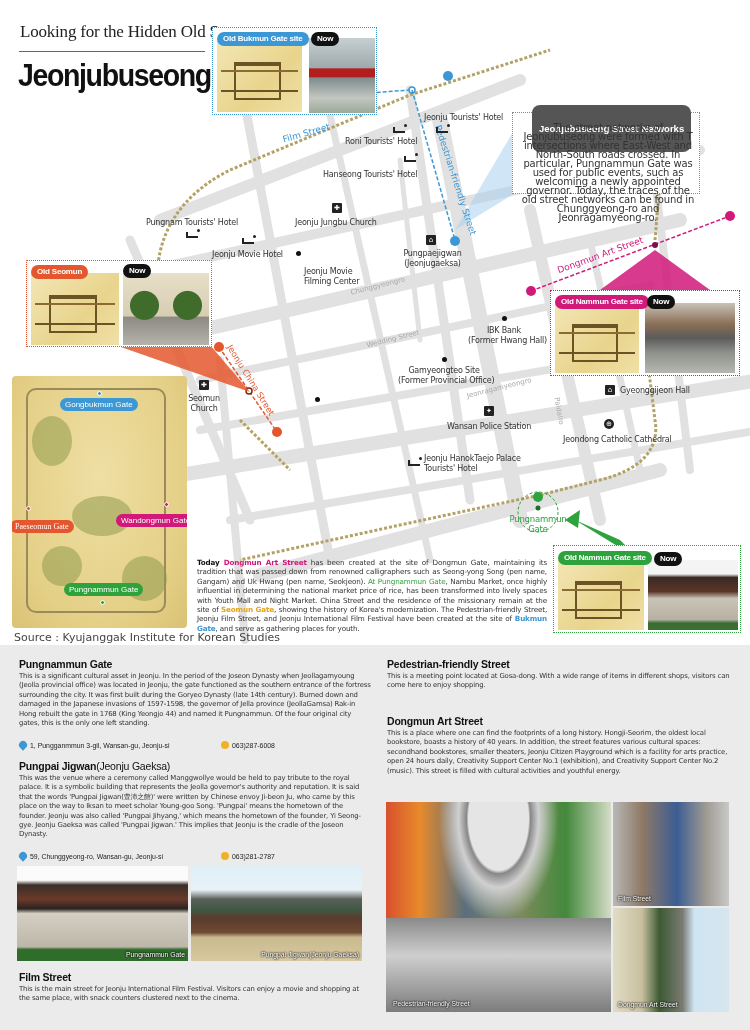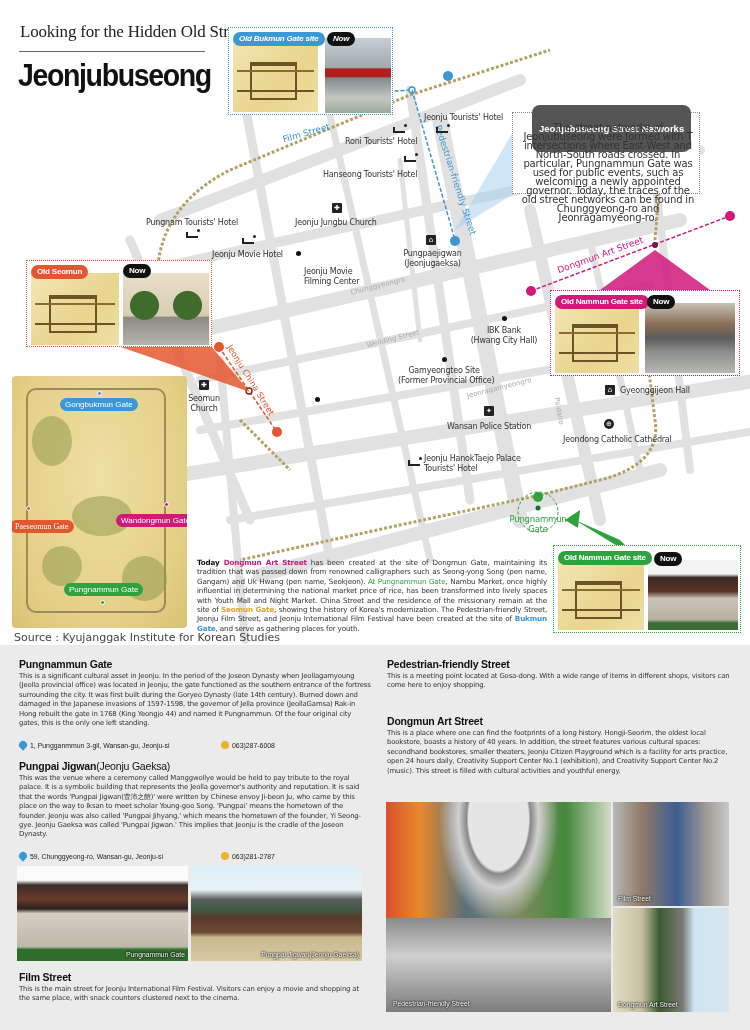--- a/index.html
+++ b/index.html
@@ -124,21 +124,21 @@
   <circle cx="538" cy="497" r="5" fill="#2ea23c"></circle>
   <circle cx="538" cy="508" r="2.5" fill="#1e6d27"></circle>
   <polygon points="575,520 640,560 620,540" fill="#2ea23c"></polygon>
   <polygon points="565,520 580,510 578,528" fill="#2ea23c"></polygon>
 </svg>
 
 <div class="abs subtitle">Looking for the Hidden Old Streets</div>
 <div class="abs rule"></div>
 <div class="abs title">Jeonjubuseong</div>
 
-<div class="callout" style="left:228px;top:27px;width:165px;height:88px;border-color:#3c97d5;font-style:italic;">
+<div class="callout" style="left:212px;top:27px;width:165px;height:88px;border-color:#3c97d5;">
   <div class="oldmap" style="left:4px;top:12px;width:85px;height:72px;"></div>
   <div class="photo" style="left:96px;top:10px;width:66px;height:75px;background:linear-gradient(180deg,#c6d0d3 0%,#9ea9ab 40%,#b31d1d 41%,#b31d1d 52%,#7e8b8e 53%,#c3c7c0 80%,#9ba99a 100%);"></div>
   <div class="pill" style="left:4px;top:4px;background:#3c97d5;">Old Bukmun Gate site</div>
   <div class="pill now" style="left:98px;top:4px;">Now</div>
 </div>
 
 <div class="abs netbox">
   <div class="netbox-title">Jeonjubuseong Street Networks</div>
   <div class="netbox-text">The street networks of Jeonjubuseong were formed with T intersections where East-West and North-South roads crossed. In particular, Pungnammun Gate was used for public events, such as welcoming a newly appointed governor. Today, the traces of the old street networks can be found in Chunggyeong-ro and Jeonragamyeong-ro.</div>
 </div>
@@ -187,21 +187,21 @@
 <div class="bed-icon" style="left:242px;top:238px;"></div>
 <div class="map-label" style="left:212px;top:250px;">Jeonju Movie Hotel</div>
 <div class="dot" style="left:296px;top:251px;"></div>
 <div class="map-label" style="left:304px;top:267px;"><span>Jeonju Movie</span><br><span>Filming Center</span></div>
 <div class="poi-icon" style="left:426px;top:235px;">⌂</div>
 <div class="map-label center" style="left:400px;top:249px;width:65px;"><span>Pungpaejigwan</span><br><span>(Jeonjugaeksa)</span></div>
 <div class="poi-icon" style="left:199px;top:380px;">✚</div>
 <div class="map-label center" style="left:183px;top:394px;width:42px;"><span>Seomun</span><br><span>Church</span></div>
 <div class="dot" style="left:315px;top:397px;"></div>
 <div class="dot" style="left:502px;top:316px;"></div>
-<div class="map-label center" style="left:468px;top:326px;width:72px;"><span>IBK Bank</span><br><span>(Hwang City Hall)</span></div>
+<div class="map-label center" style="left:468px;top:326px;width:72px;"><span>IBK Bank</span><br><span>(Former Hwang Hall)</span></div>
 <div class="dot" style="left:442px;top:357px;"></div>
 <div class="map-label center" style="left:398px;top:366px;width:92px;"><span>Gamyeongteo Site</span><br><span>(Former Provincial Office)</span></div>
 <div class="poi-icon" style="left:605px;top:385px;">⌂</div>
 <div class="map-label" style="left:620px;top:386px;">Gyeonggijeon Hall</div>
 <div class="poi-icon" style="left:484px;top:406px;">✦</div>
 <div class="map-label" style="left:447px;top:422px;">Wansan Police Station</div>
 <div class="poi-icon" style="left:604px;top:419px;border-radius:50%;">⊕</div>
 <div class="map-label" style="left:563px;top:435px;">Jeondong Catholic Cathedral</div>
 <div class="bed-icon" style="left:408px;top:460px;"></div>
 <div class="map-label" style="left:424px;top:454px;"><span>Jeonju HanokTaejo Palace</span><br><span>Tourists' Hotel</span></div>

